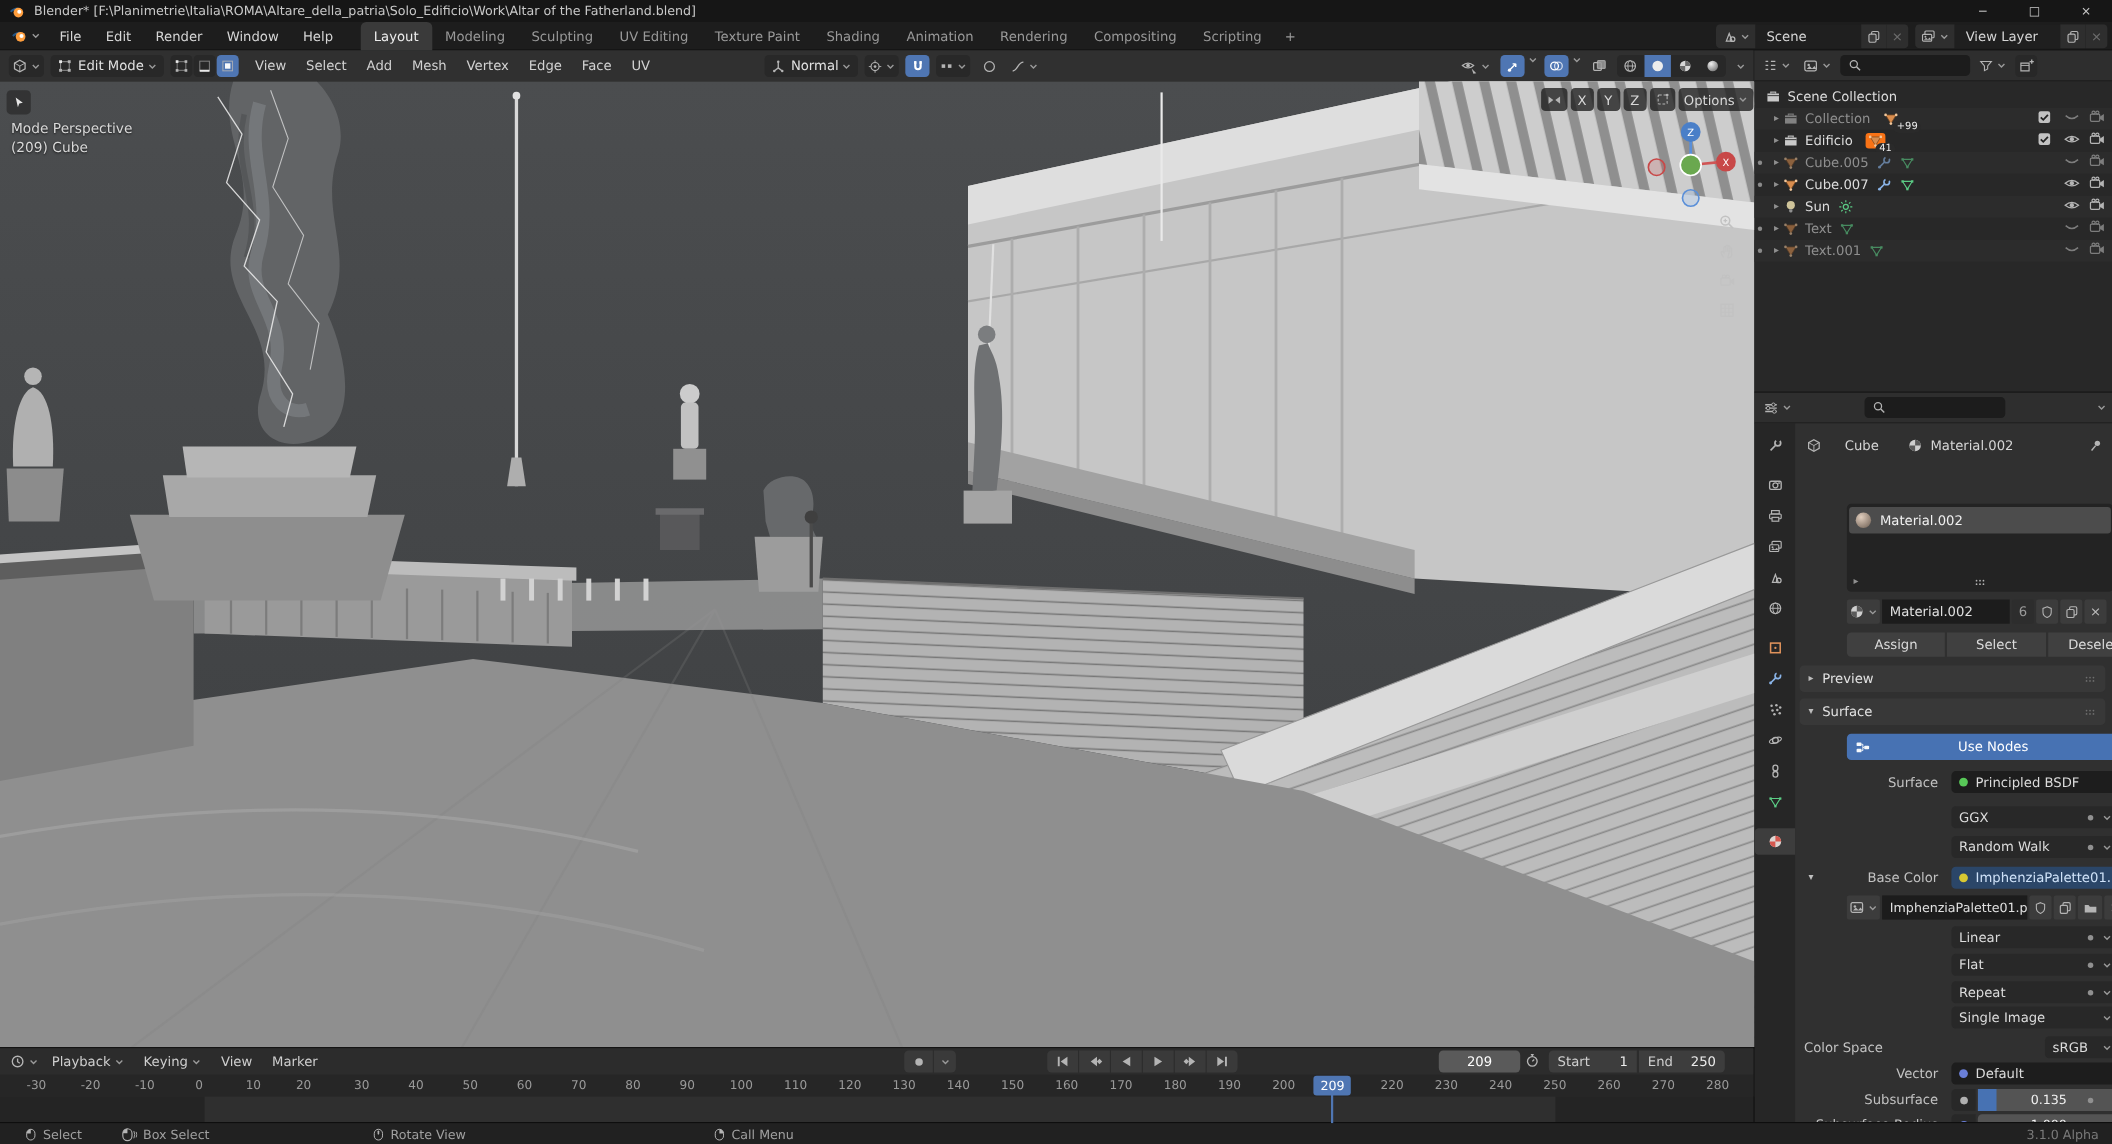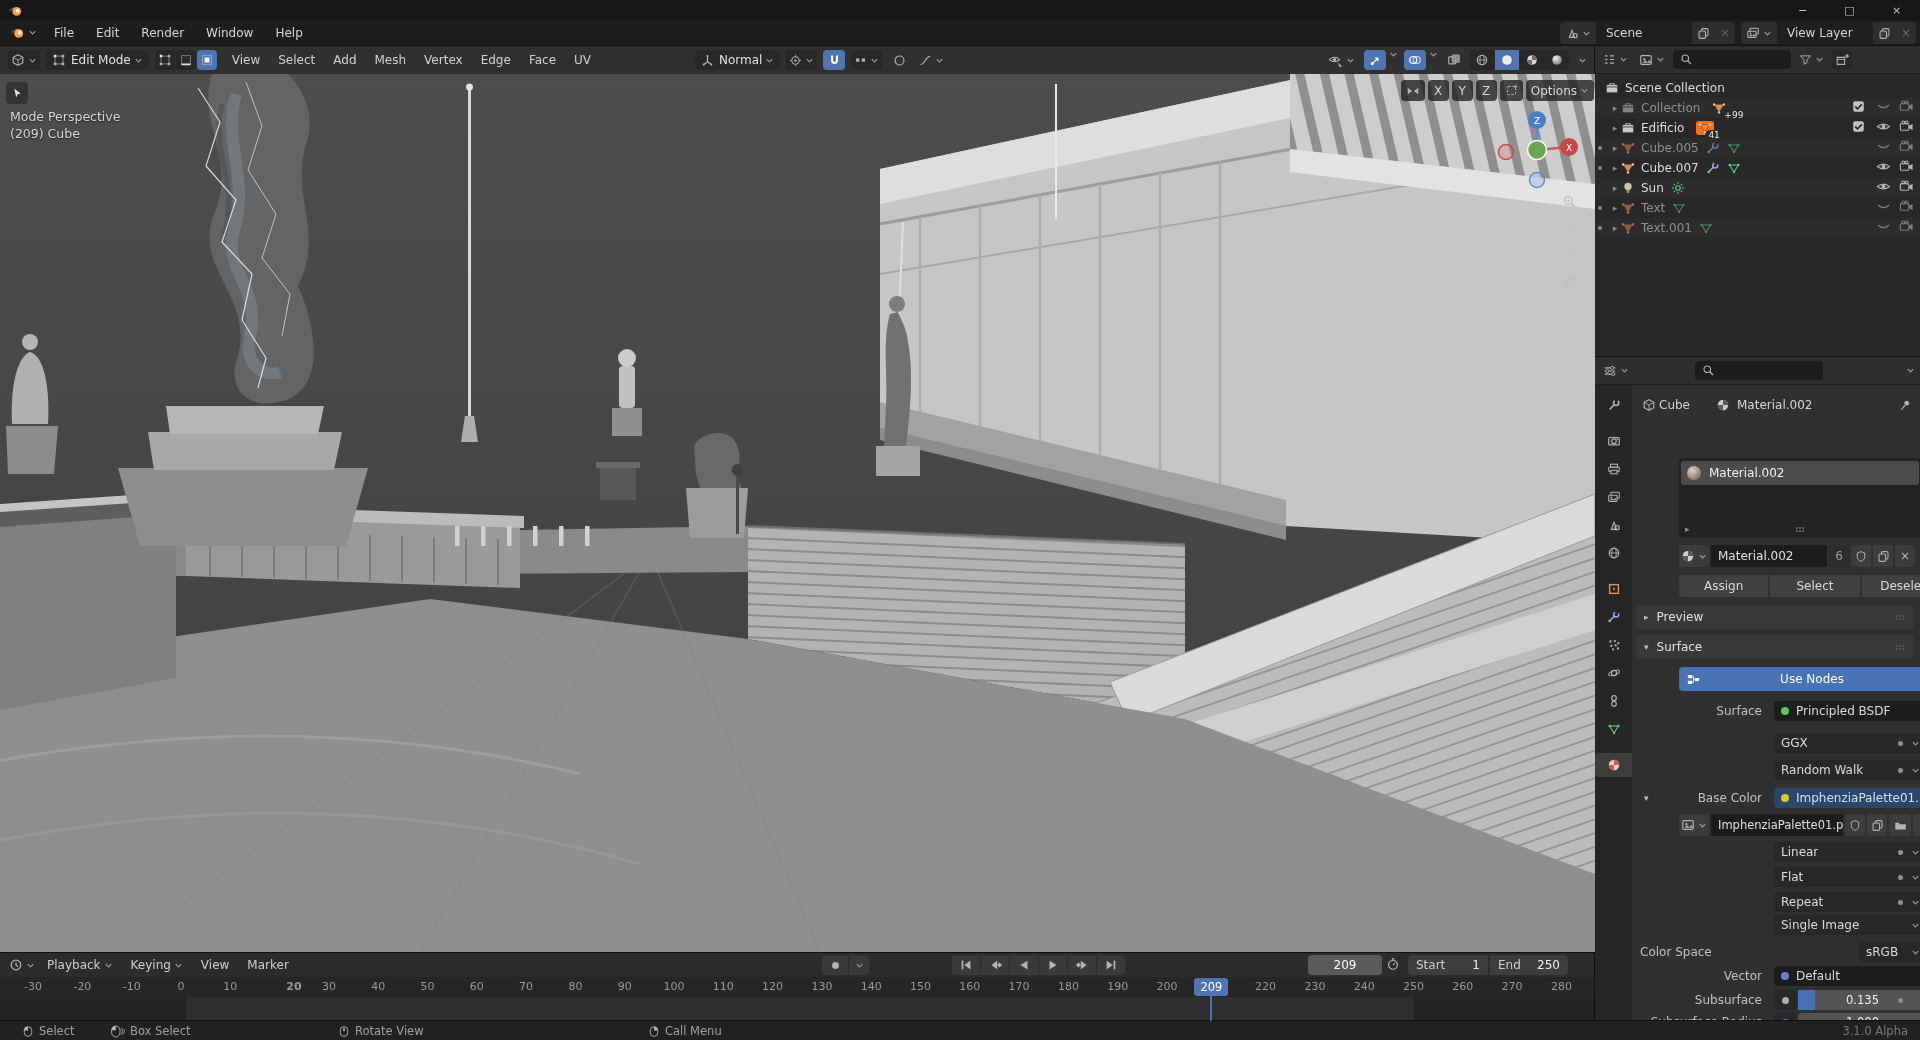--- a/index.html
+++ b/index.html
@@ -115,20 +115,21 @@
 <div id="root">
 
   <div id="titlebar">
     <span class="ic" style="margin-left:8px">
         <svg width="15" height="15" viewBox="0 0 16 16">
           <path d="M1.2 7.4C3.2 5.5 6.2 4 8.4 4.1L10.4 5.7C7.4 6 4.4 7 2.2 8.9Z" fill="#265787"></path>
           <circle cx="9.3" cy="9" r="4.7" fill="#ff9e3d"></circle>
           <circle cx="10.2" cy="8.2" r="2" fill="#fff"></circle>
         </svg>
       </span>
+    <span class="title">Blender* [F:\Planimetrie\Italia\ROMA\Altare_della_patria\Solo_Edificio\Work\Altar of the Fatherland.blend]</span>
     <span class="wbtn" style="right:94px">−</span>
     <span class="wbtn" style="right:47px">□</span>
     <span class="wbtn" style="right:0">×</span>
   </div>
 
   <div id="topbar">
     <span id="app-btn">
       <span class="ic">
           <svg width="15" height="15" viewBox="0 0 16 16">
             <path d="M1.2 7.4C3.2 5.5 6.2 4 8.4 4.1L10.4 5.7C7.4 6 4.4 7 2.2 8.9Z" fill="#265787"></path>
@@ -141,20 +142,33 @@
             <path d="M2 3.5 5 6.5 8 3.5" stroke="currentColor" fill="none" stroke-width="1.4"></path>
           </svg>
         </span>
     </span>
     <div id="topbar-menus" style="display:flex">
         <span class="tmenu">File</span>
         <span class="tmenu">Edit</span>
         <span class="tmenu">Render</span>
         <span class="tmenu">Window</span>
         <span class="tmenu">Help</span>
+      </div>
+    <div id="workspace-tabs">
+        <span class="wtab active">Layout</span>
+        <span class="wtab">Modeling</span>
+        <span class="wtab">Sculpting</span>
+        <span class="wtab">UV Editing</span>
+        <span class="wtab">Texture Paint</span>
+        <span class="wtab">Shading</span>
+        <span class="wtab">Animation</span>
+        <span class="wtab">Rendering</span>
+        <span class="wtab">Compositing</span>
+        <span class="wtab">Scripting</span>
+        <span class="wtab addtab">+</span>
       </div>
     <div id="topbar-right">
       <div class="idgroup">
         <span class="seg">
             <span class="ic">
               <svg width="14" height="14" viewBox="0 0 16 16">
                 <path d="M5 13 8 5l3 8z" stroke="currentColor" fill="none" stroke-width="1.3"></path>
                 <circle cx="11.5" cy="11" r="2.4" stroke="currentColor" fill="none" stroke-width="1.3"></circle>
               </svg>
             </span>
@@ -1137,21 +1151,21 @@
       </div>
     <div id="prop-content">
 
       <div class="prow" style="top:9px">
         <span style="margin-left:10px" class="ic">
             <svg width="14" height="14" viewBox="0 0 16 16">
               <path d="M8 2l5.5 3v6L8 14 2.5 11V5z" stroke="currentColor" fill="none" stroke-width="1.3"></path>
               <path d="M8 8v6M2.5 5 8 8l5.5-3" stroke="currentColor" fill="none" stroke-width="1"></path>
             </svg>
           </span>
-        <span style="margin-left:3px;color:#d6d6d6">Cube</span>
+        <span style="margin-left:21px;color:#d6d6d6">Cube</span>
         <span style="margin-left:26px" class="ic">
             <svg width="14" height="14" viewBox="0 0 16 16">
               <circle cx="8" cy="8" r="6" fill="#cfcfcf"></circle>
               <path d="M8 2a6 6 0 0 1 6 6H8z" fill="#5a5a5a"></path>
               <path d="M8 14a6 6 0 0 1-6-6h6z" fill="#5a5a5a"></path>
             </svg>
           </span>
         <span style="margin-left:7px;color:#d6d6d6">Material.002</span>
         <span style="margin-left:auto;margin-right:8px" class="ic">
             <svg width="13" height="13" viewBox="0 0 16 16">
@@ -1540,21 +1554,21 @@
           <span style="color:#ececec">250</span>
         </span>
     </div>
     <div id="tl-ruler">
       <div id="ruler-ticks">
           <span class="tick" style="left: 13.1px;">-30</span>
           <span class="tick" style="left: 62.4px;">-20</span>
           <span class="tick" style="left: 111.7px;">-10</span>
           <span class="tick" style="left: 161px;">0</span>
           <span class="tick" style="left: 210.3px;">10</span>
-          <span class="tick" style="left: 274px; font-weight: bold;">20</span>
+          <span class="tick" style="left: 256px;">20</span>
           <span class="tick" style="left: 308.9px;">30</span>
           <span class="tick" style="left: 358.2px;">40</span>
           <span class="tick" style="left: 407.5px;">50</span>
           <span class="tick" style="left: 456.8px;">60</span>
           <span class="tick" style="left: 506.1px;">70</span>
           <span class="tick" style="left: 555.4px;">80</span>
           <span class="tick" style="left: 604.7px;">90</span>
           <span class="tick" style="left: 654px;">100</span>
           <span class="tick" style="left: 703.3px;">110</span>
           <span class="tick" style="left: 752.6px;">120</span>

